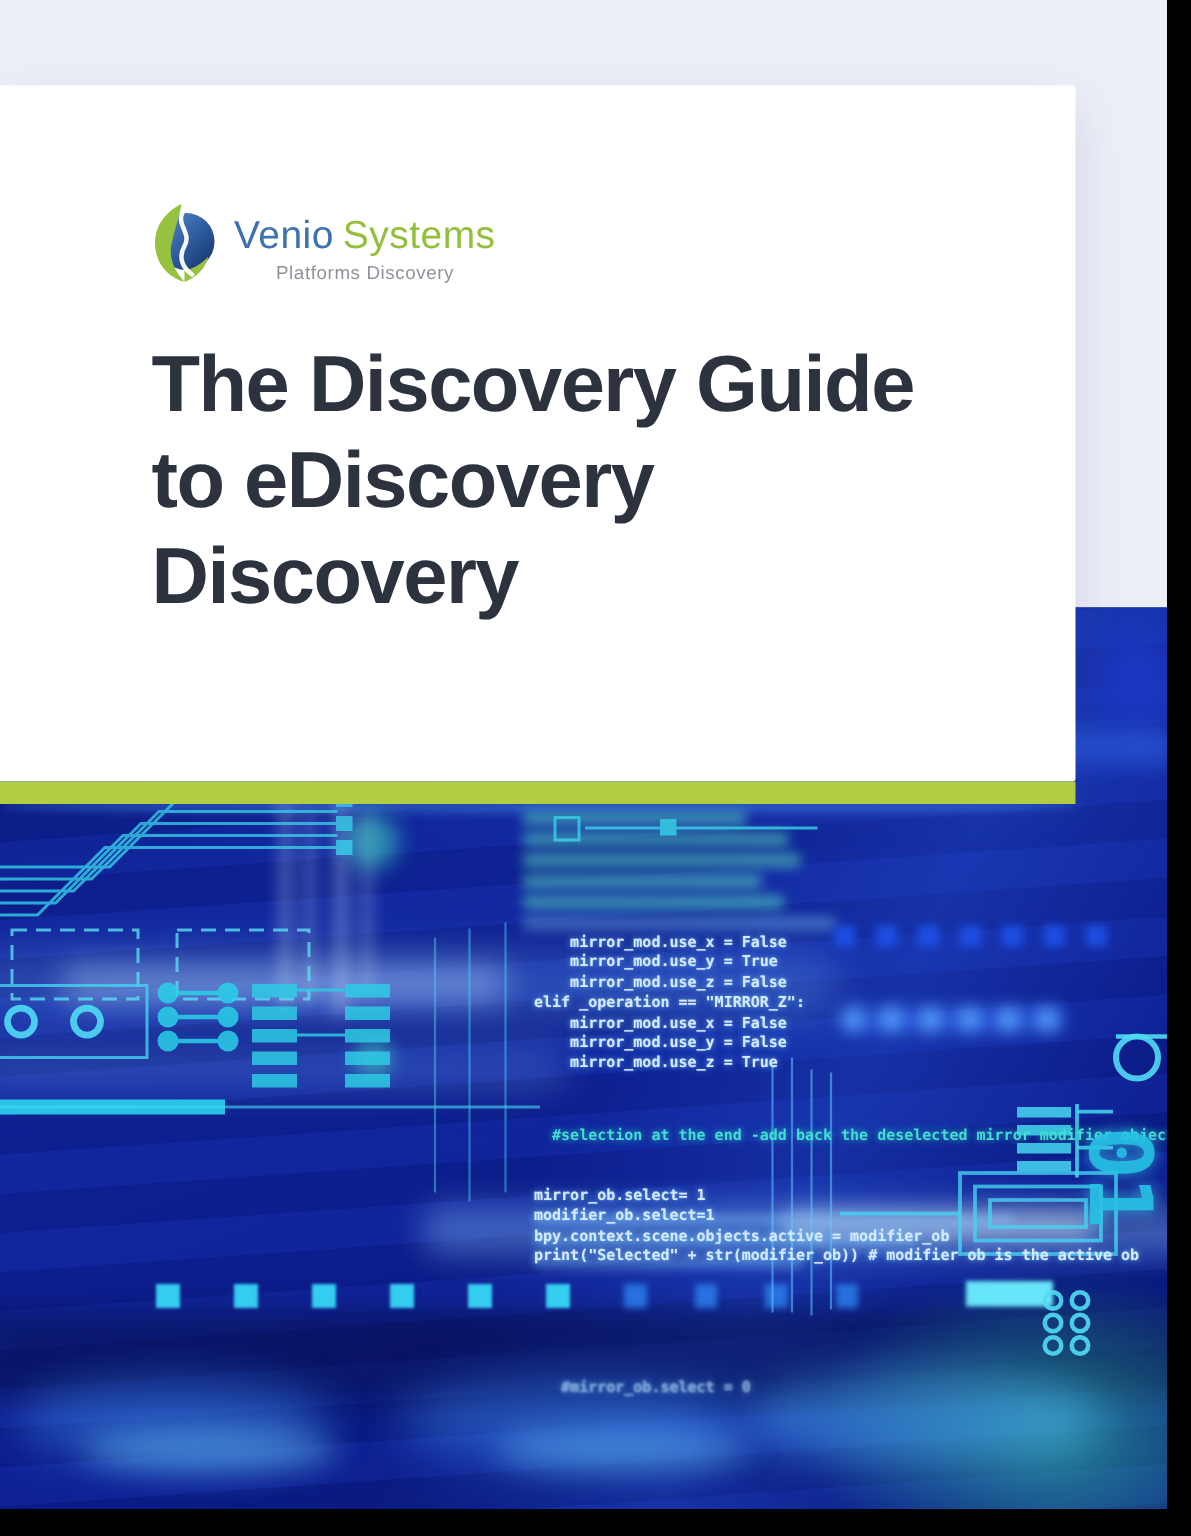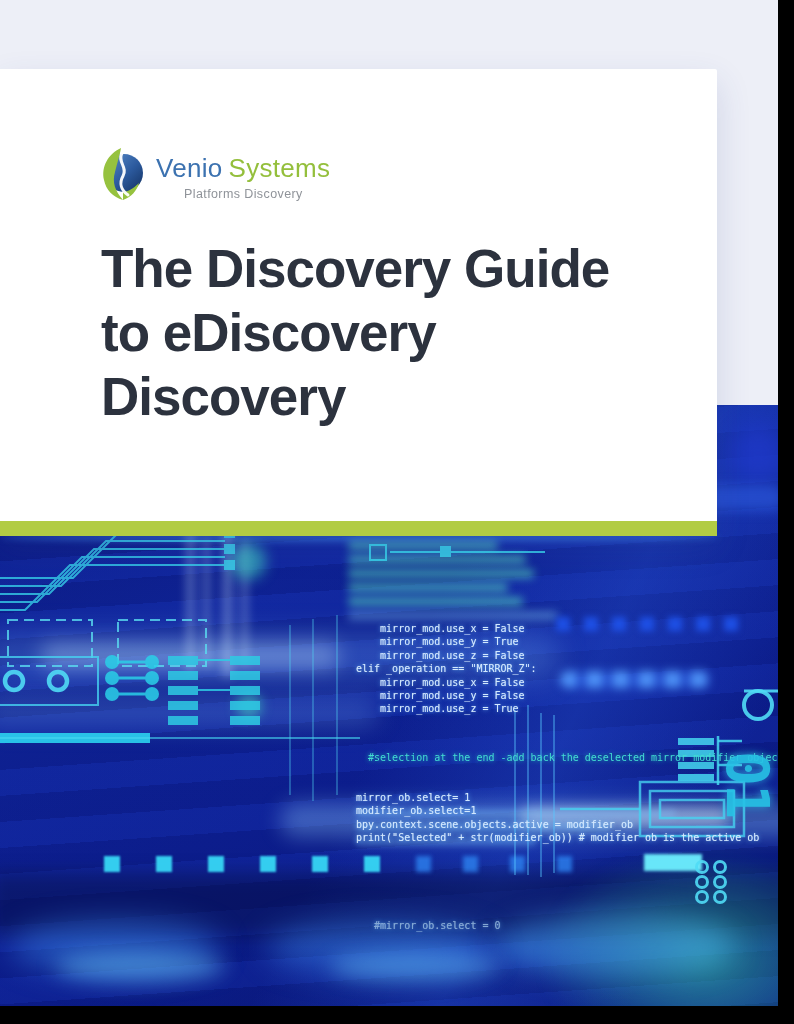--- a/index.html
+++ b/index.html
@@ -53,35 +53,35 @@
             background:repeating-linear-gradient(90deg, rgba(30,80,230,.95) 0 14px, transparent 14px 28px); }
   .bokeh2 { left:560px; top:266px; width:150px; height:17px; filter:blur(5px); border-radius:9px;
             background:repeating-linear-gradient(90deg, rgba(80,150,250,.95) 0 17px, rgba(40,90,230,.5) 17px 26px); }
   
   .sqrow  { left:104px; top:451px; width:276px; height:16px; filter:blur(1px);
             background:repeating-linear-gradient(90deg, rgba(55,215,245,.95) 0 16px, transparent 16px 52px); }
   .sqrow2 { left:416px; top:451px; width:160px; height:16px; filter:blur(2px);
             background:repeating-linear-gradient(90deg, rgba(45,130,240,.8) 0 15px, transparent 15px 47px); }
   .sqbright { left:644px; top:449px; width:58px; height:17px; background:rgba(110,240,255,.95); filter:blur(1.5px); }
   
-  .code { font-family:"DejaVu Sans Mono", monospace; font-weight:normal; font-size:10px; line-height:13.4px;
+  .code { font-family:"DejaVu Sans Mono", monospace; font-weight:bold; font-size:10px; line-height:13.4px;
           color:var(--code-light,#d3e9ff); white-space:pre;
           text-shadow:0 0 5px rgba(100,190,255,.85), 0 0 1px rgba(255,255,255,.5); }
   .code-a { left:356px; top:217px; }
   .code-b { left:356px; top:319px; }
   .code-line { white-space:pre; }
   .code-line.comment { color:var(--code-teal,#43ddd2); text-shadow:0 0 5px rgba(40,220,200,.8); }
   .code-line.dim { color:#9fc6e8; filter:blur(.7px); opacity:.8;margin-top:48px; }
   .numeral { left:714px; top:345px; font-family:"DejaVu Sans Mono", monospace; font-weight:bold; font-size:58px;
              color:#27c3e6; transform:rotate(90deg); transform-origin:center; letter-spacing:-2px;
              text-shadow:0 0 10px rgba(60,200,240,.8); opacity:.92; }
   .circuits { left:0; top:0; }
 
   
-  .card { position:absolute; left:0; top:69px; width:717px; height:464px; background:var(--card,#fff);
+  .card { position:absolute; left:0; top:57px; width:717px; height:464px; background:var(--card,#fff);
           border-radius:0 2px 2px 0; box-shadow:0 14px 34px rgba(50,70,140,.16); }
   .logo { position:absolute; left:100px; top:78px; display:flex; align-items:flex-start; }
   .logo-text { margin-left:10px; padding-top:6px; }
   .logo-name { font-size:26px; letter-spacing:.3px; }
   .logo-name .lp { color:var(--brand-blue,#3c72b0); }
   .logo-name .ls { color:var(--brand-green,#94bf3c); margin-left:6px; }
   .logo-tag { margin-top:3px; margin-left:28px; font-size:12.5px; letter-spacing:.4px; color:var(--tagline-gray,#8f9399); }
   .title { position:absolute; left:101px; top:168px; font-size:53px; line-height:64px; font-weight:bold;
            letter-spacing:-1px; color:var(--title,#2c323e); }
   

